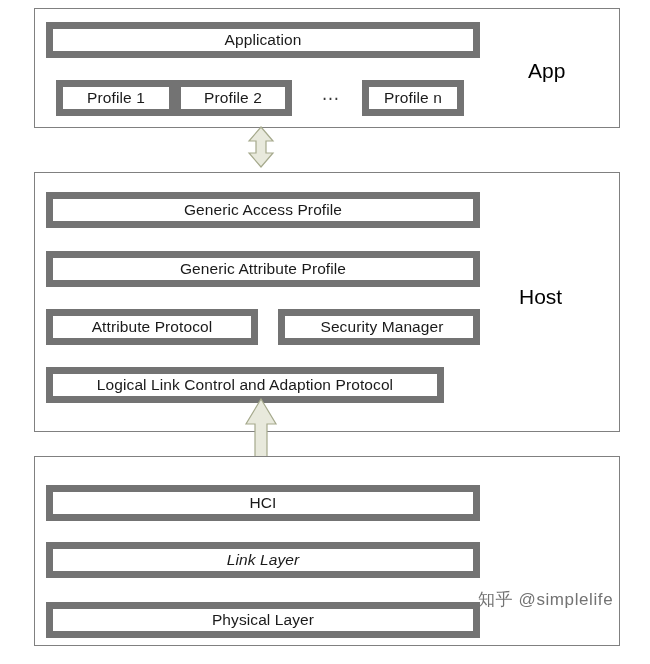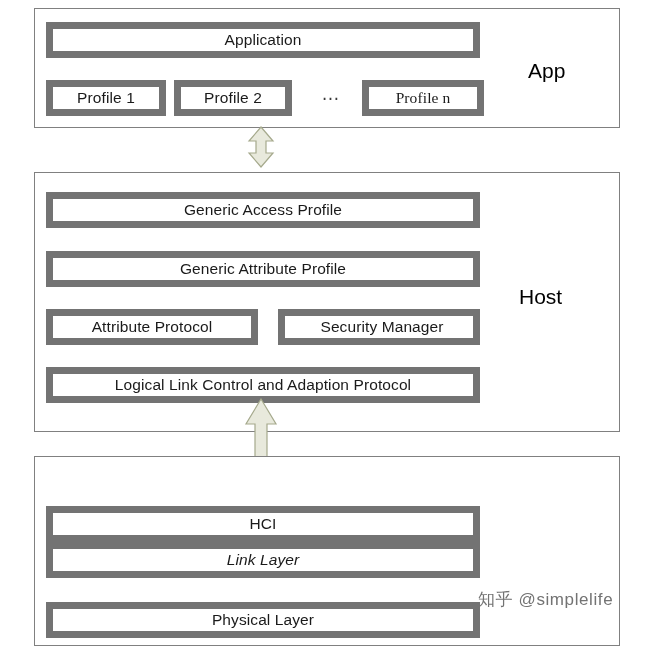--- a/index.html
+++ b/index.html
@@ -42,45 +42,45 @@
     align-items: center;
     justify-content: center;
     font-size: 15.5px;
     color: #1a1a1a;
     letter-spacing: .1px;
     white-space: nowrap;
   }
 
   
   .box-application { left: 46px;  top: 22px; width: 434px; height: 36px; }
-  .box-profile1    { left: 46px;  top: 80px; width: 120px; height: 36px; }
+  .box-profile1    { left: 56px;  top: 80px; width: 120px; height: 36px; }
   .box-profile2    { left: 174px; top: 80px; width: 118px; height: 36px; }
-  .box-profilen    { left: 362px; top: 80px; width: 122px; height: 36px; font-family: Liberation Serif, serif; }
+  .box-profilen    { left: 362px; top: 80px; width: 102px; height: 36px; }
 
   .ellipsis {
     position: absolute;
     left: 310px; top: 80px;
     width: 42px; height: 36px;
     display: flex;
     align-items: center;
     justify-content: center;
     font-size: 17px;
     color: #3a3a3a;
     letter-spacing: 1.5px;
   }
 
   
   .box-gap   { left: 46px;  top: 192px; width: 434px; height: 36px; }
   .box-gatt  { left: 46px;  top: 251px; width: 434px; height: 36px; }
   .box-att   { left: 46px;  top: 309px; width: 212px; height: 36px; }
   .box-sm    { left: 278px; top: 309px; width: 202px; height: 36px; padding-left: 6px; }
-  .box-l2cap { left: 46px;  top: 367px; width: 434px; height: 36px; }
+  .box-l2cap { left: 46px;  top: 367px; width: 398px; height: 36px; }
 
   
-  .box-hci   { left: 46px; top: 485px; width: 434px; height: 36px; margin-top: 21px; }
+  .box-hci   { left: 46px; top: 485px; width: 434px; height: 36px; }
   .box-link  { left: 46px; top: 542px; width: 434px; height: 36px; font-style: italic; }
   .box-phy   { left: 46px; top: 602px; width: 434px; height: 36px; }
 
   
   .side-label {
     position: absolute;
     font-weight: normal;
     font-size: 21px;
     color: #000000;
     white-space: nowrap;

